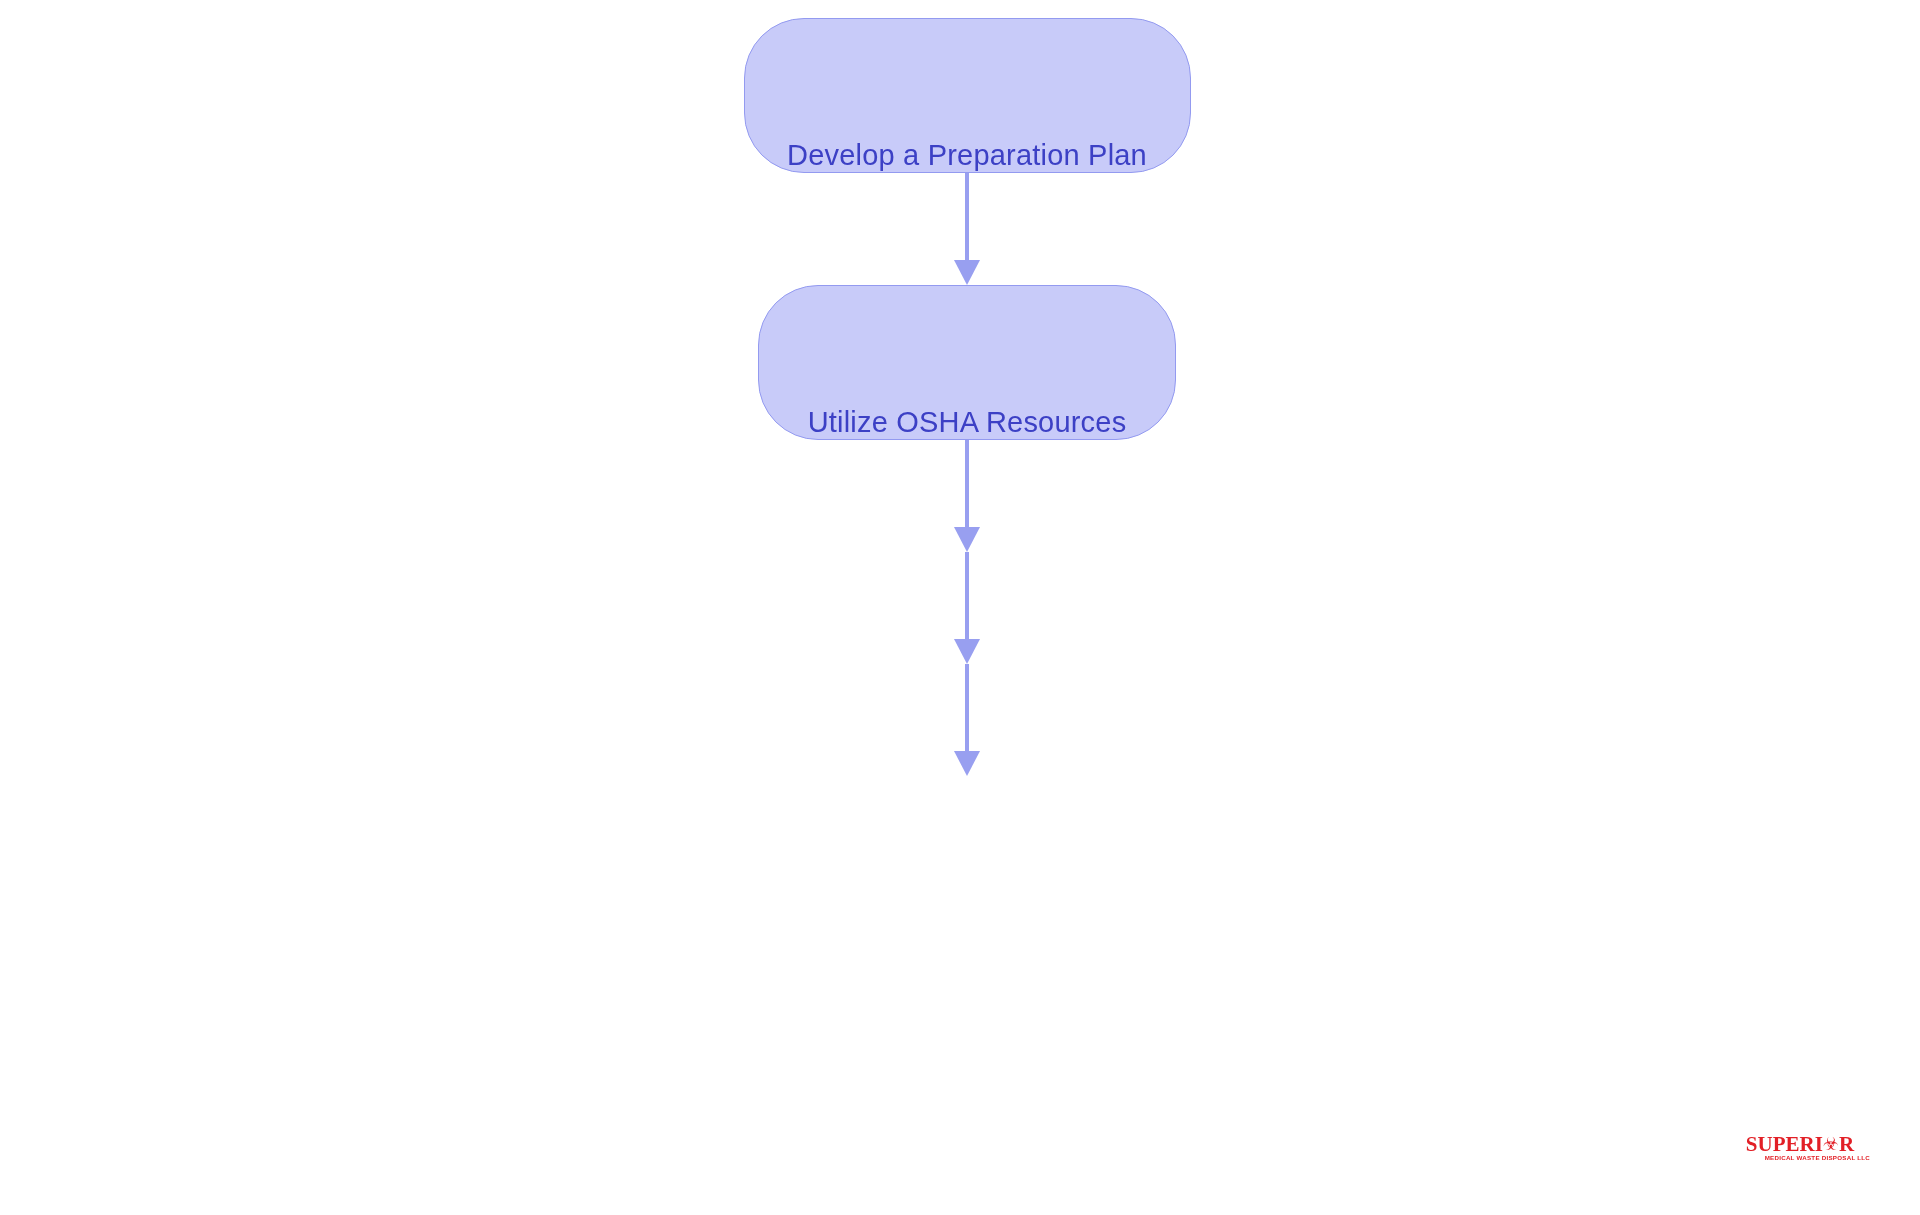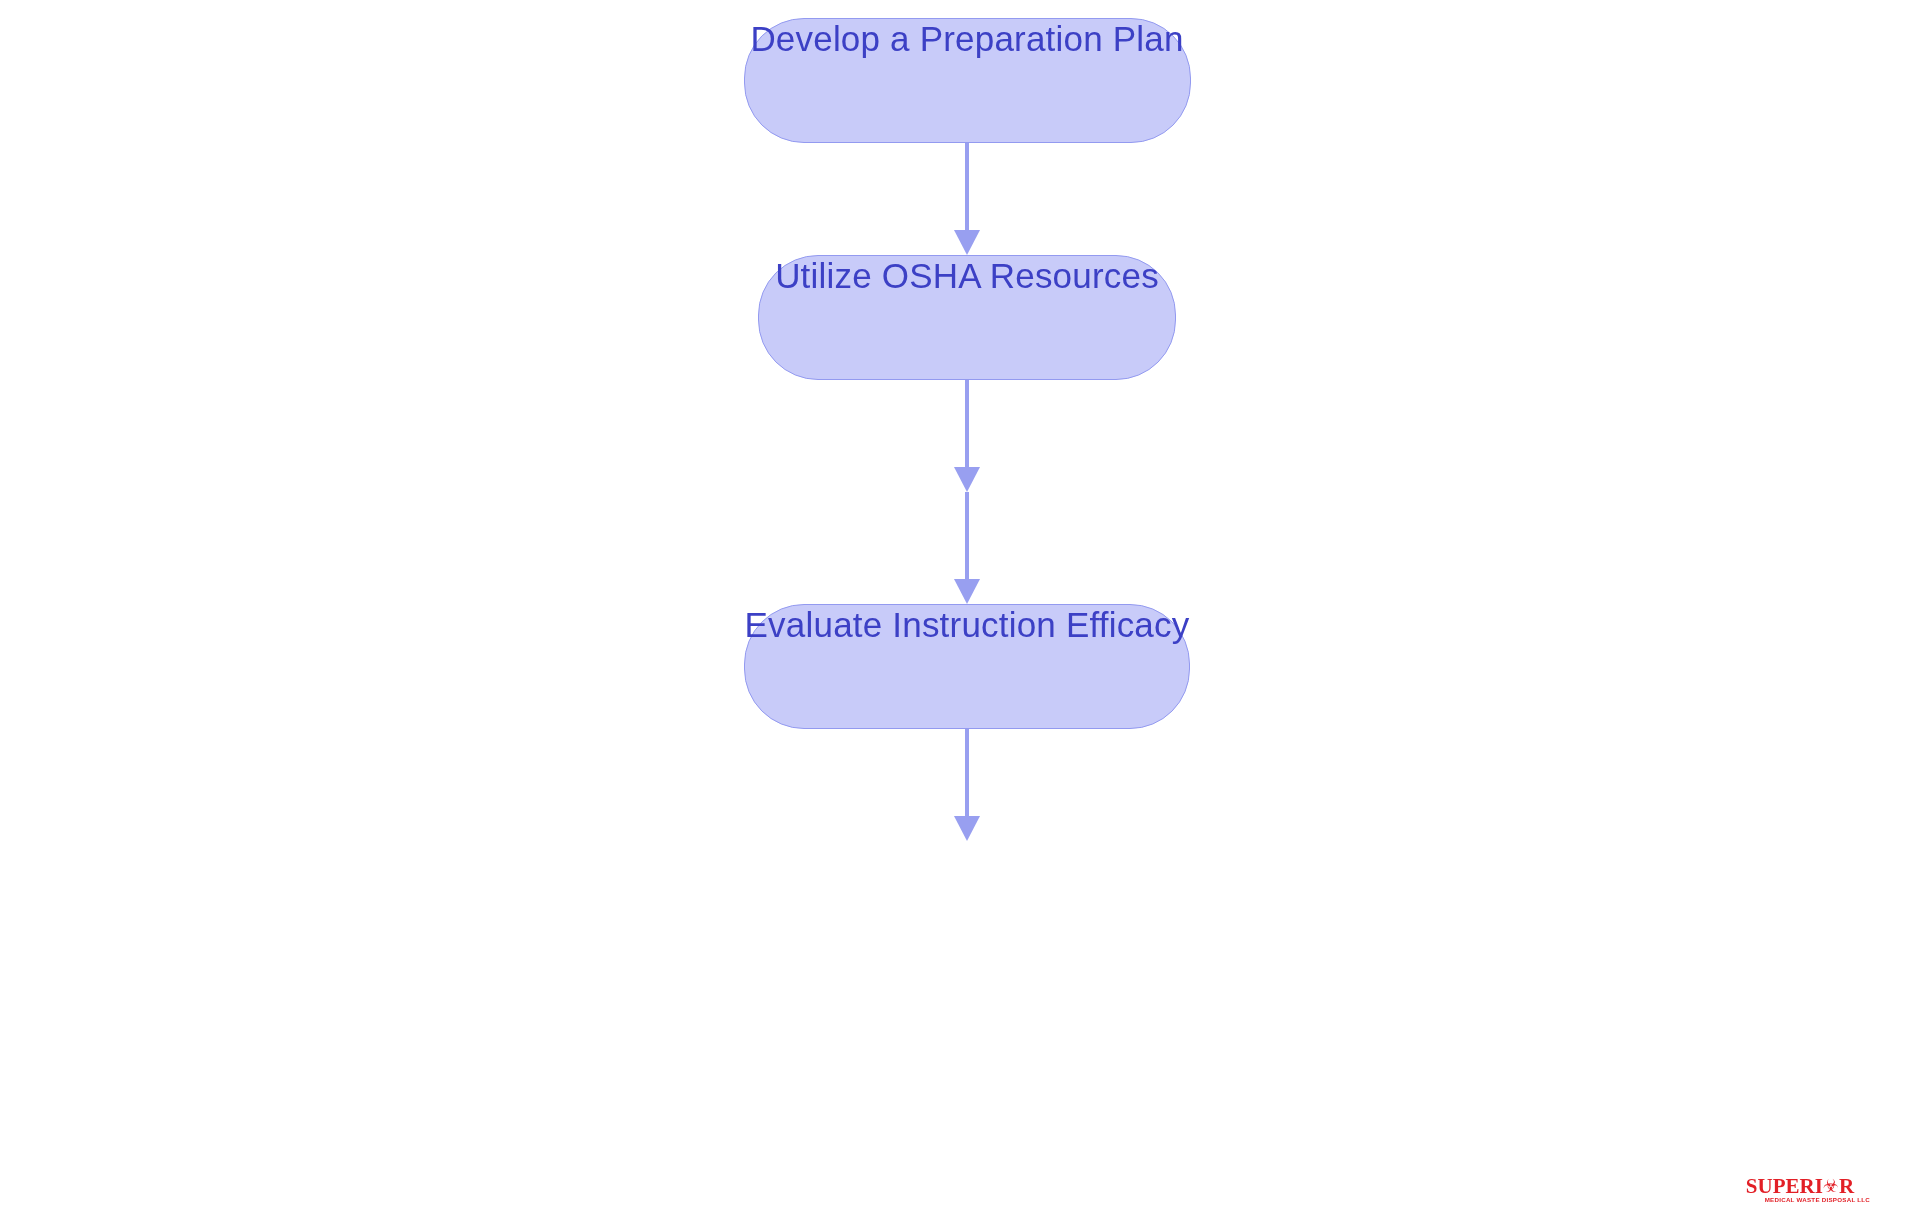--- a/index.html
+++ b/index.html
@@ -18,29 +18,29 @@
   .flow {
     position: relative;
     left: 7px;
     display: flex;
     flex-direction: column;
     align-items: center;
     padding-top: 18px;
   }
   .node {
     box-sizing: border-box;
-    height: 125px;
+    height: 155px;
     border-radius: 60px;
     background: var(--node-fill, #c8cbf9);
     border: 1.5px solid var(--node-border, #939af0);
     color: var(--node-text, #3c40c5);
     display: flex;
-    align-items: flex-start;
+    align-items: flex-end;
     justify-content: center;
-    font-size: 35px;
+    font-size: 29px;
     letter-spacing: 0.2px;
     white-space: nowrap;
   }
   .node:nth-of-type(1) { width: 447px; }
   .node:nth-of-type(3) { width: 418px; }
   .node:nth-of-type(5) { width: 660px; }
   .node:nth-of-type(7) { width: 504px; }
   .node:nth-of-type(9) { width: 408px; }
   .arrow {
     height: 112px;
@@ -57,21 +57,21 @@
   .arrow .head {
     width: 0;
     height: 0;
     border-left: 13px solid transparent;
     border-right: 13px solid transparent;
     border-top: 25px solid var(--arrow, #989ff0);
     margin-top: -1px;
   }
   .watermark {
     position: absolute;
-    top: 1176px;
+    top: 1134px;
     right: 63px;
     width: 114px;
     text-align: center;
     color: var(--watermark-color, #e21f26);
     line-height: 1;
     user-select: none;
   }
   .watermark .brand {
     font-family: "Liberation Serif", serif;
     font-weight: bold;
@@ -119,23 +119,20 @@
       <div class="shaft"></div>
       <div class="head"></div>
     </div>
 
 
     <div class="arrow">
       <div class="shaft"></div>
       <div class="head"></div>
     </div>
 
-    <div class="node">
-      <span>Evaluate Instruction Efficacy</span>
-    </div>
 
     <div class="arrow">
       <div class="shaft"></div>
       <div class="head"></div>
     </div>
 
 
   </div>
 
   <div class="watermark">

